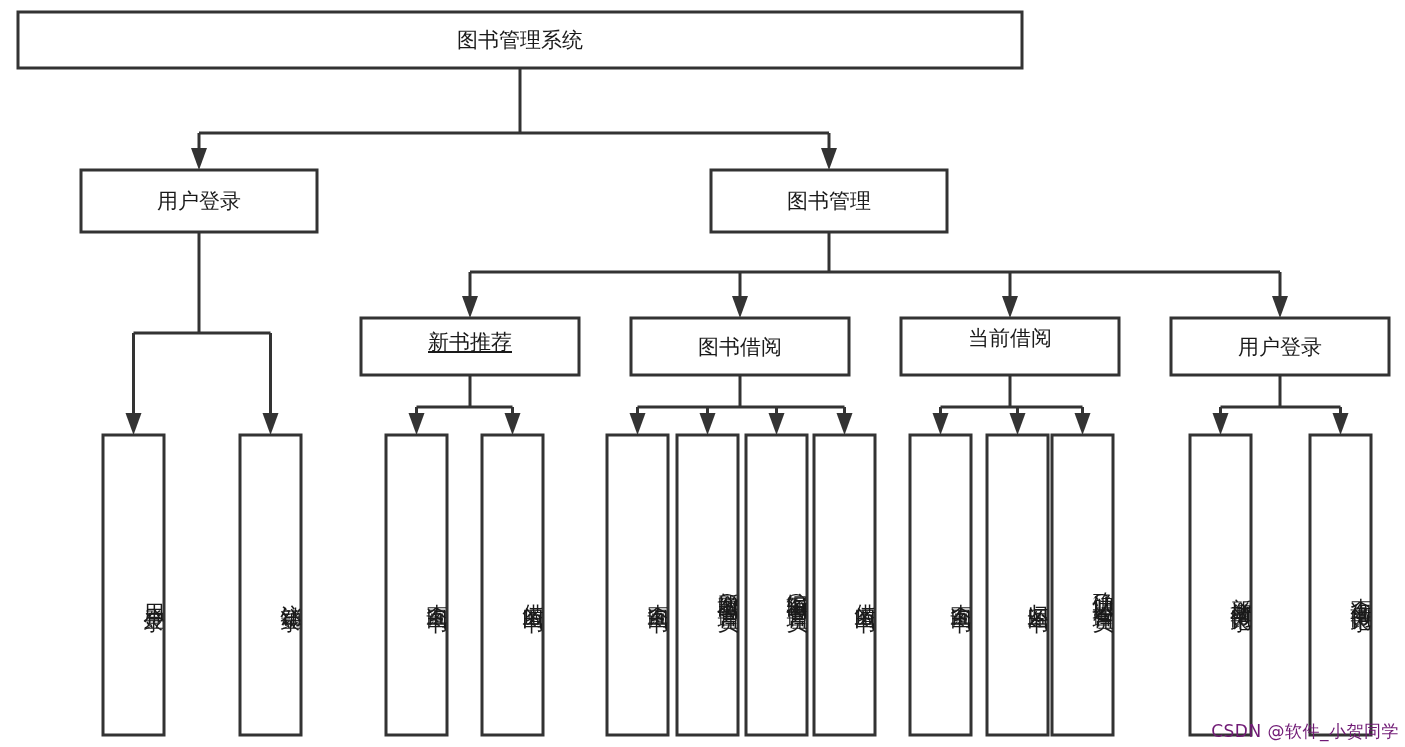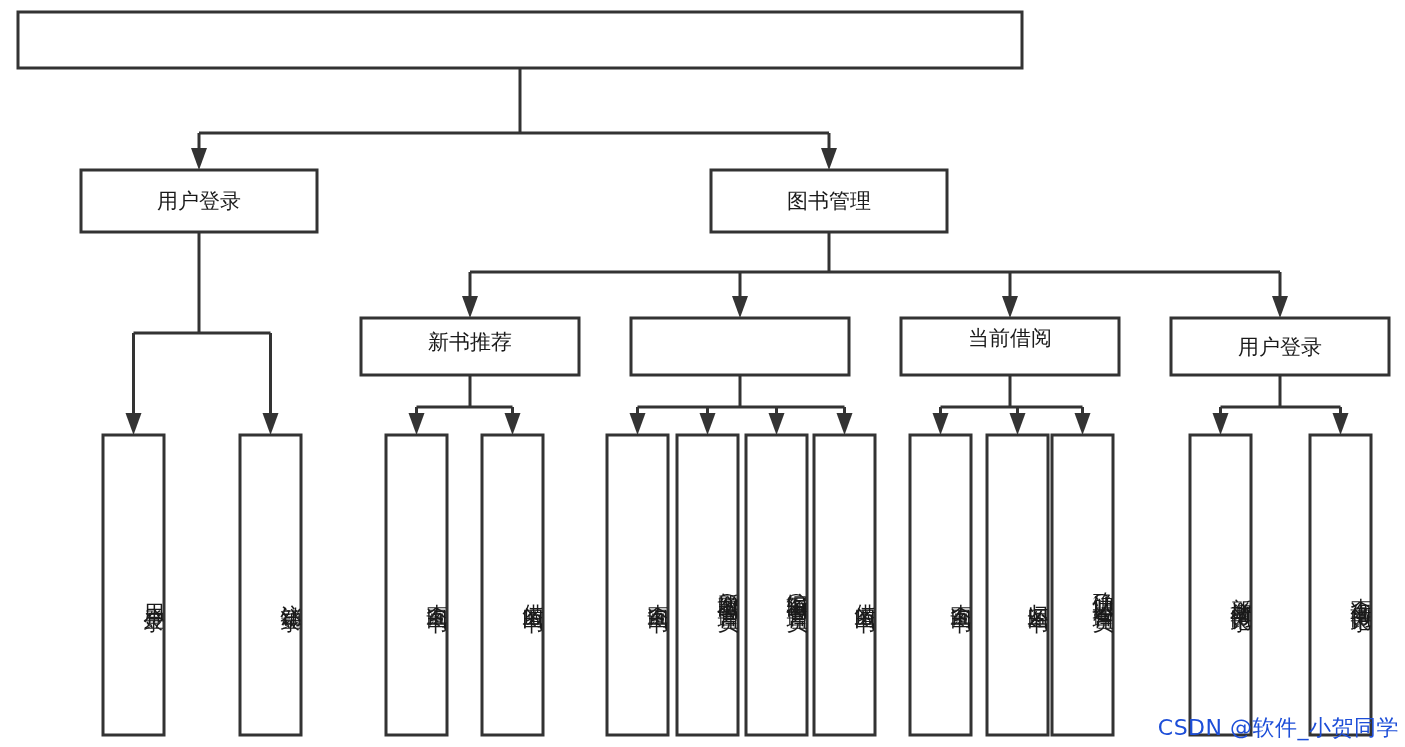--- a/index.html
+++ b/index.html
@@ -67,22 +67,22 @@
     align-items: center;
     justify-content: center;
     white-space: nowrap;
     pointer-events: none;
   }
   #watermark {
     position: absolute;
     right: 6px;
     bottom: 4px;
     font-family: "DejaVu Sans", "Liberation Sans", sans-serif;
-    font-size: 22px;
-    color: #1d4ed8;
+    font-size: 17px;
+    color: #701a75;
     letter-spacing: 0.5px;
     white-space: nowrap;
     pointer-events: none;
   }
 </style>
 </head>
 <body>
 
 <div id="diagram-root">
 
@@ -158,25 +158,27 @@
         <rect x="746" y="435" width="61" height="300" class="node-box"></rect>
         <rect x="814" y="435" width="61" height="300" class="node-box"></rect>
         <rect x="910" y="435" width="61" height="300" class="node-box"></rect>
         <rect x="987" y="435" width="61" height="300" class="node-box"></rect>
         <rect x="1052" y="435" width="61" height="300" class="node-box"></rect>
         <rect x="1190" y="435" width="61" height="300" class="node-box"></rect>
         <rect x="1310" y="435" width="61" height="300" class="node-box"></rect>
       </g>
   </svg>
 
+  <div class="horiz-label" style="left:18px; top:12px; width:1004px; height:56px;">图书管理系统</div>
 
   <div class="horiz-label" style="left:81px; top:170px; width:236px; height:62px;">用户登录</div>
   <div class="horiz-label" style="left:711px; top:170px; width:236px; height:62px;border-radius:6px;">图书管理</div>
 
-  <div class="horiz-label" style="left:361px; top:318px; width:218px; height:47px;">新书推荐</div>
+  <div class="horiz-label" style="left:361px; top:318px; width:218px; height:47px;text-decoration:underline;">新书推荐</div>
+  <div class="horiz-label" style="left:631px; top:318px; width:218px; height:57px;">图书借阅</div>
   <div class="horiz-label" style="left:901px; top:318px; width:218px; height:40px;">当前借阅</div>
   <div class="horiz-label" style="left:1171px; top:318px; width:218px; height:57px;">用户登录</div>
 
   <div class="vert-label" style="left:103px;  top:455px; width:61px; height:275px;">用户登录</div>
   <div class="vert-label" style="left:240px;  top:455px; width:61px; height:275px;">注销登录</div>
   <div class="vert-label" style="left:386px;  top:455px; width:61px; height:275px;">查询图书</div>
   <div class="vert-label" style="left:482px;  top:455px; width:61px; height:275px;">借阅图书</div>
   <div class="vert-label" style="left:607px;  top:455px; width:61px; height:275px;">查询图书</div>
   <div class="vert-label" style="left:677px;  top:443px; width:61px; height:290px;">新增图书（管理员）</div>
   <div class="vert-label" style="left:746px;  top:443px; width:61px; height:290px;">编辑图书（管理员）</div>

